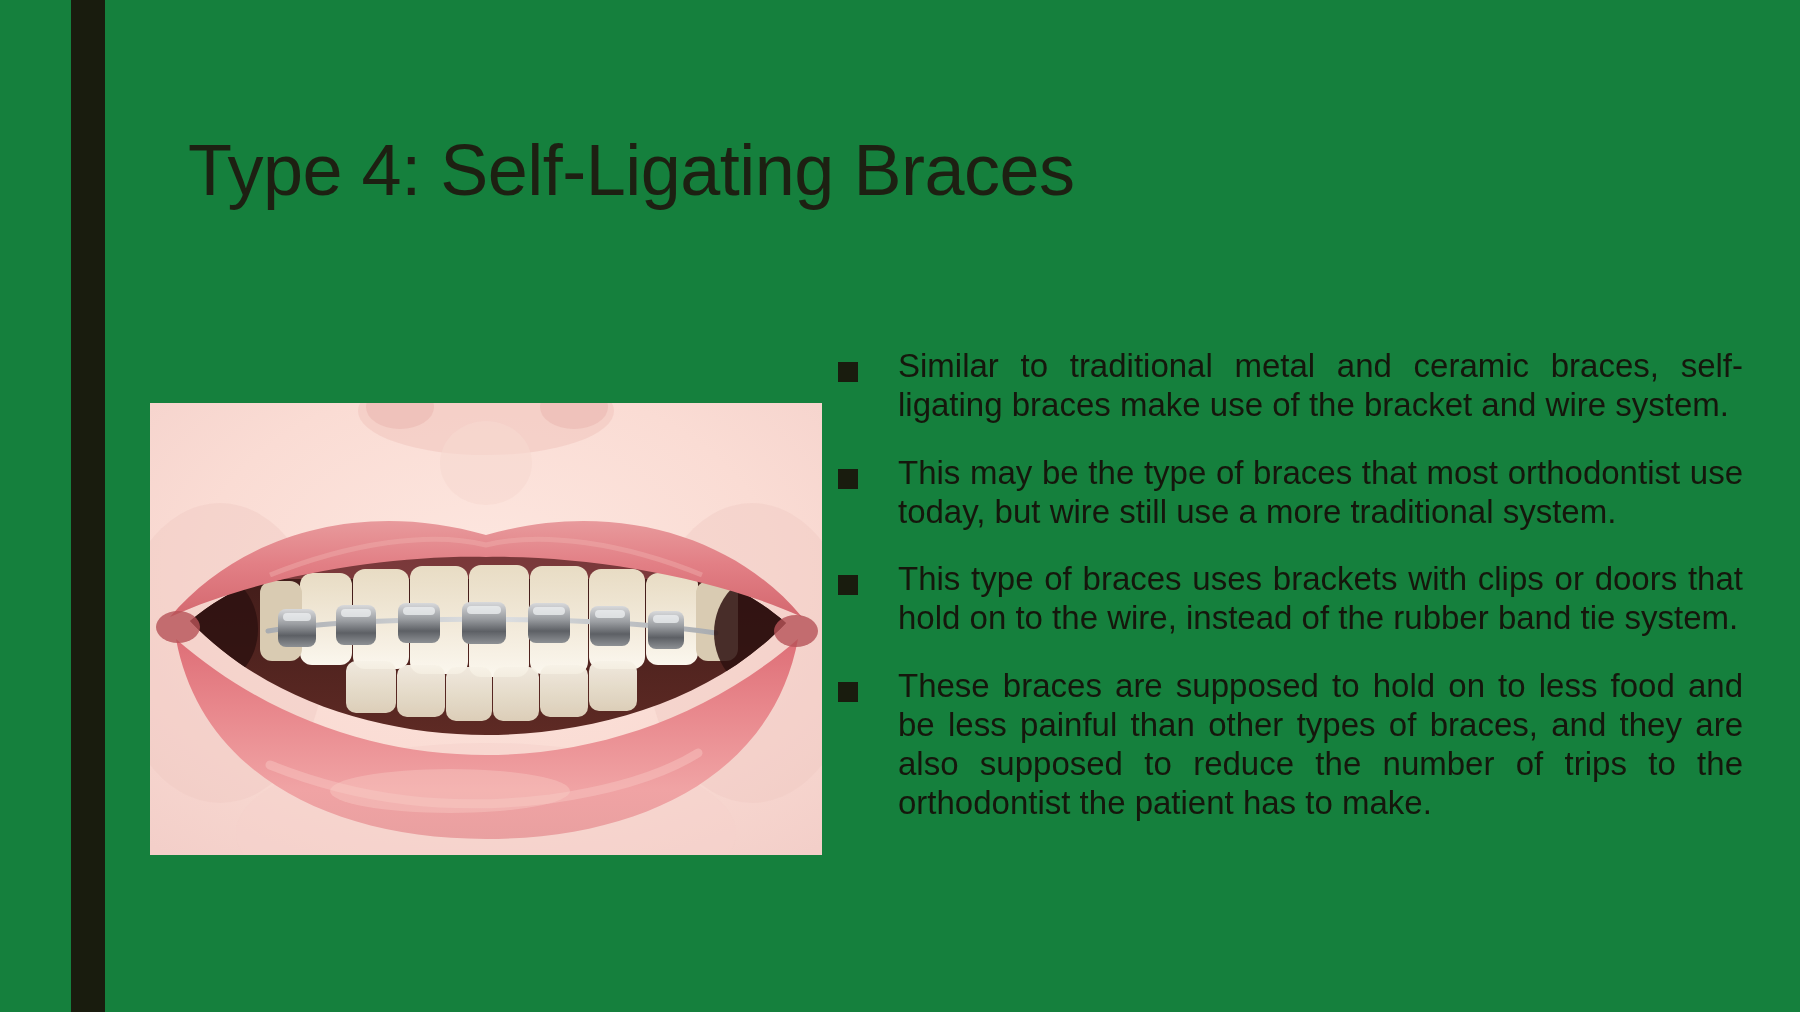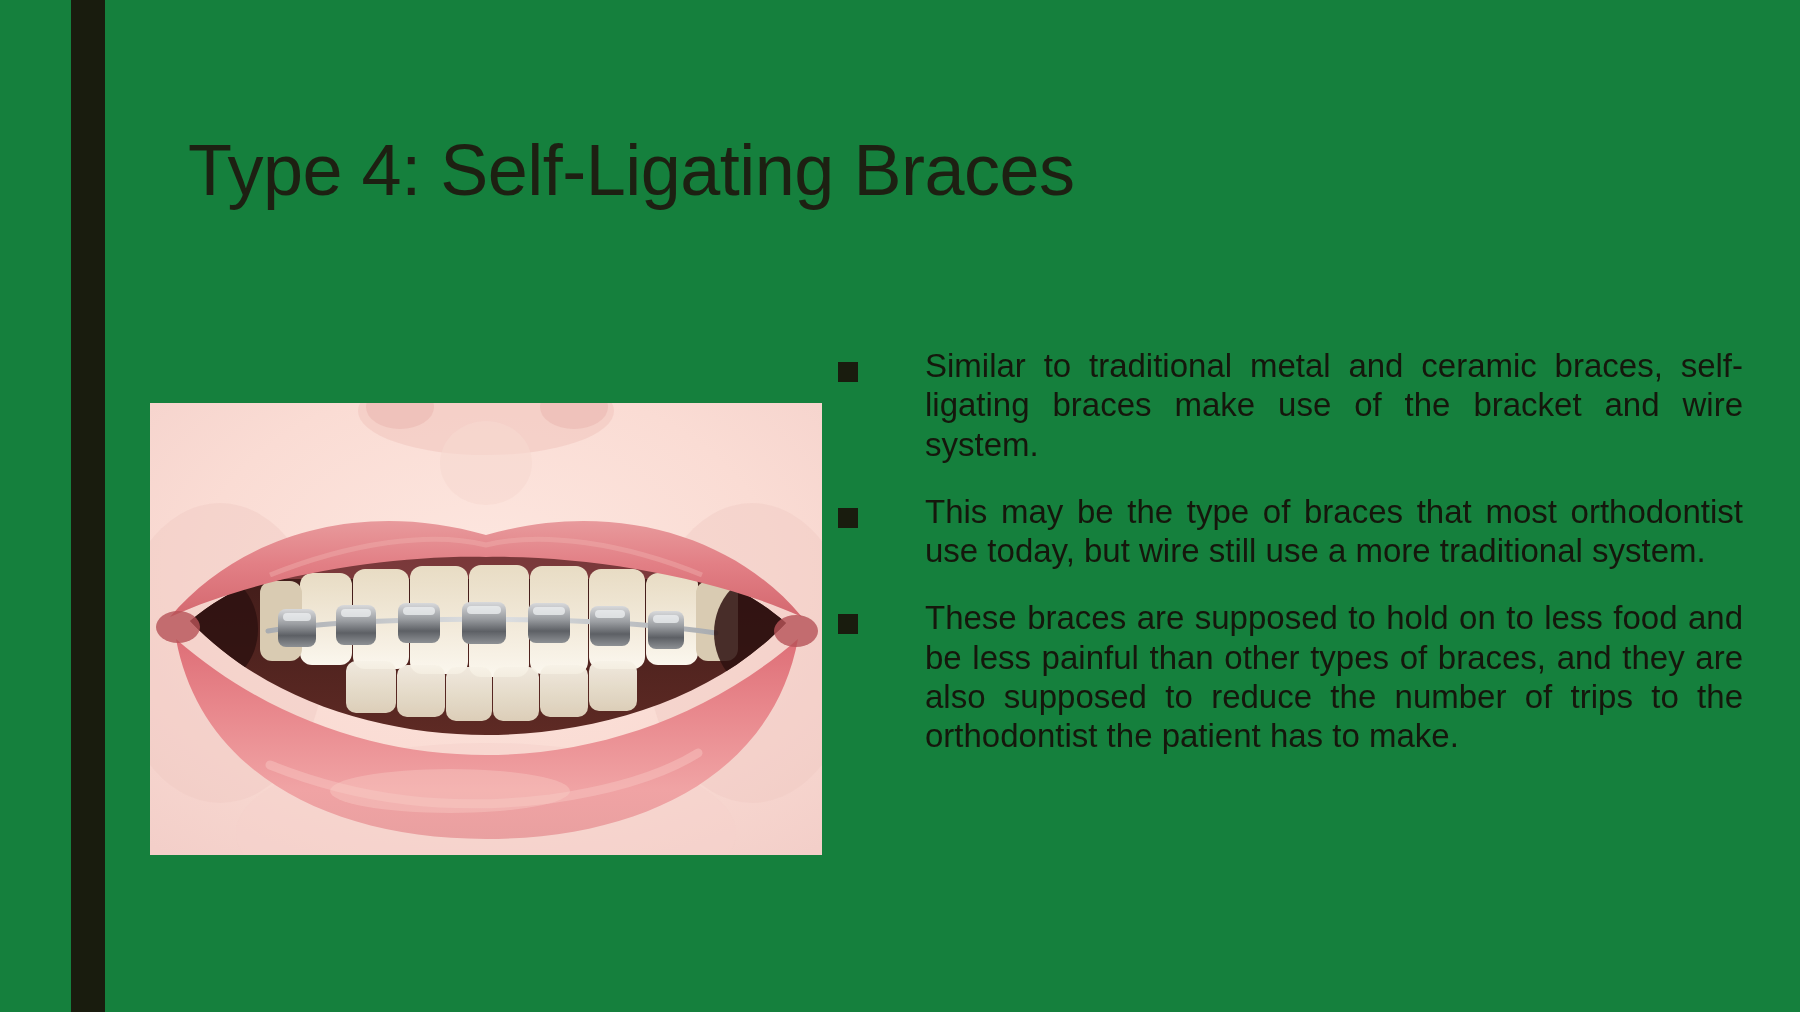--- a/index.html
+++ b/index.html
@@ -69,21 +69,20 @@
     position: absolute;
     left: 838px;
     top: 346px;
     width: 905px;
   }
 
   .bullet-row {
     display: flex;
     align-items: flex-start;
     margin-bottom: 28px;
-    gap: 27px;
   }
   .bullet-row:last-child { margin-bottom: 4px; }
 
   .bullet-marker {
     flex: 0 0 auto;
     width: 20px;
     height: 20px;
     background: #191c0e;
     margin-top: 16px;
     margin-right: 40px;
@@ -241,20 +240,24 @@
     <div class="bullet-row">
       <span class="bullet-marker"></span>
       <span class="bullet-text">Similar to traditional metal and ceramic braces, self-ligating braces make use of the bracket and wire system.</span>
     </div>
 
     <div class="bullet-row">
       <span class="bullet-marker"></span>
       <span class="bullet-text">This may be the type of braces that most orthodontist use today, but wire still use a more traditional system.</span>
     </div>
 
+    <div class="bullet-row">
+      <span class="bullet-marker"></span>
+      <span class="bullet-text">This type of braces uses brackets with clips or doors that hold on to the wire, instead of the rubber band tie system.</span>
+    </div>
 
     <div class="bullet-row">
       <span class="bullet-marker"></span>
       <span class="bullet-text">These braces are supposed to hold on to less food and be less painful than other types of braces, and they are also supposed to reduce the number of trips to the orthodontist the patient has to make.</span>
     </div>
 
   </div>
 
 </div>
 

